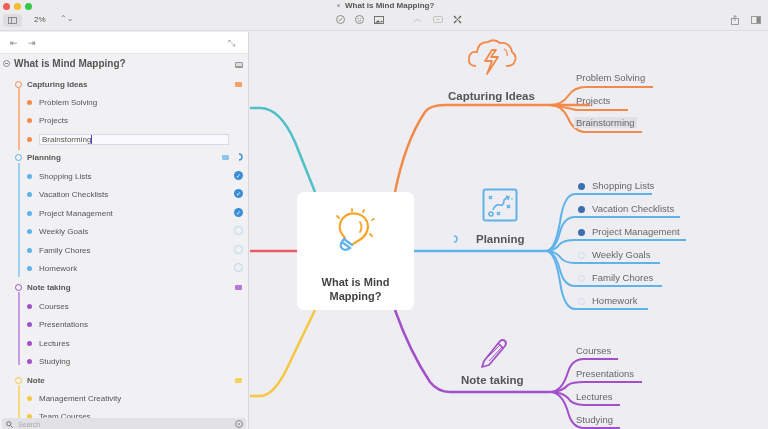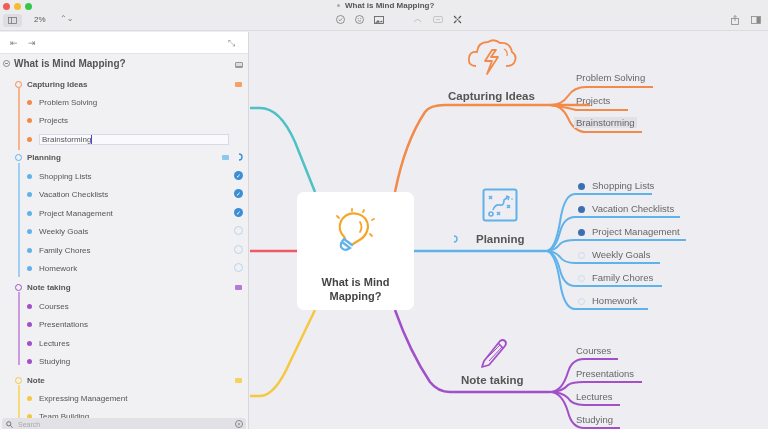--- a/index.html
+++ b/index.html
@@ -230,25 +230,25 @@
 
     <div class="g-line" style="top:353px;height:40px;background:#f7da7a"></div>
     <div class="group-head" style="top:344px">
       <span class="g-circle" style="border-color:#f5c842"></span>
       <span>Note</span>
     </div>
     <div class="right-ic" style="top:346px;background:#f5d25a"></div>
 
     <div class="item" style="top:362px">
       <span class="bullet" style="background:#f5c842"></span>
-      <span>Expressing Management</span>
+      <span>Management Creativity</span>
     </div>
     <div class="item" style="top:380px">
       <span class="bullet" style="background:#f5c842"></span>
-      <span>Team Building</span>
+      <span>Team Courses</span>
     </div>
 
     <div class="search-bar">
       <svg width="7" height="7" viewBox="0 0 7 7">
           <circle cx="2.8" cy="2.8" r="2.1" fill="none" stroke="#666" stroke-width="0.9"></circle>
           <line x1="4.4" y1="4.4" x2="6.6" y2="6.6" stroke="#666" stroke-width="0.9"></line>
         </svg>
       <span style="margin-left:5px">Search</span>
       <span class="clr">×</span>
     </div>

